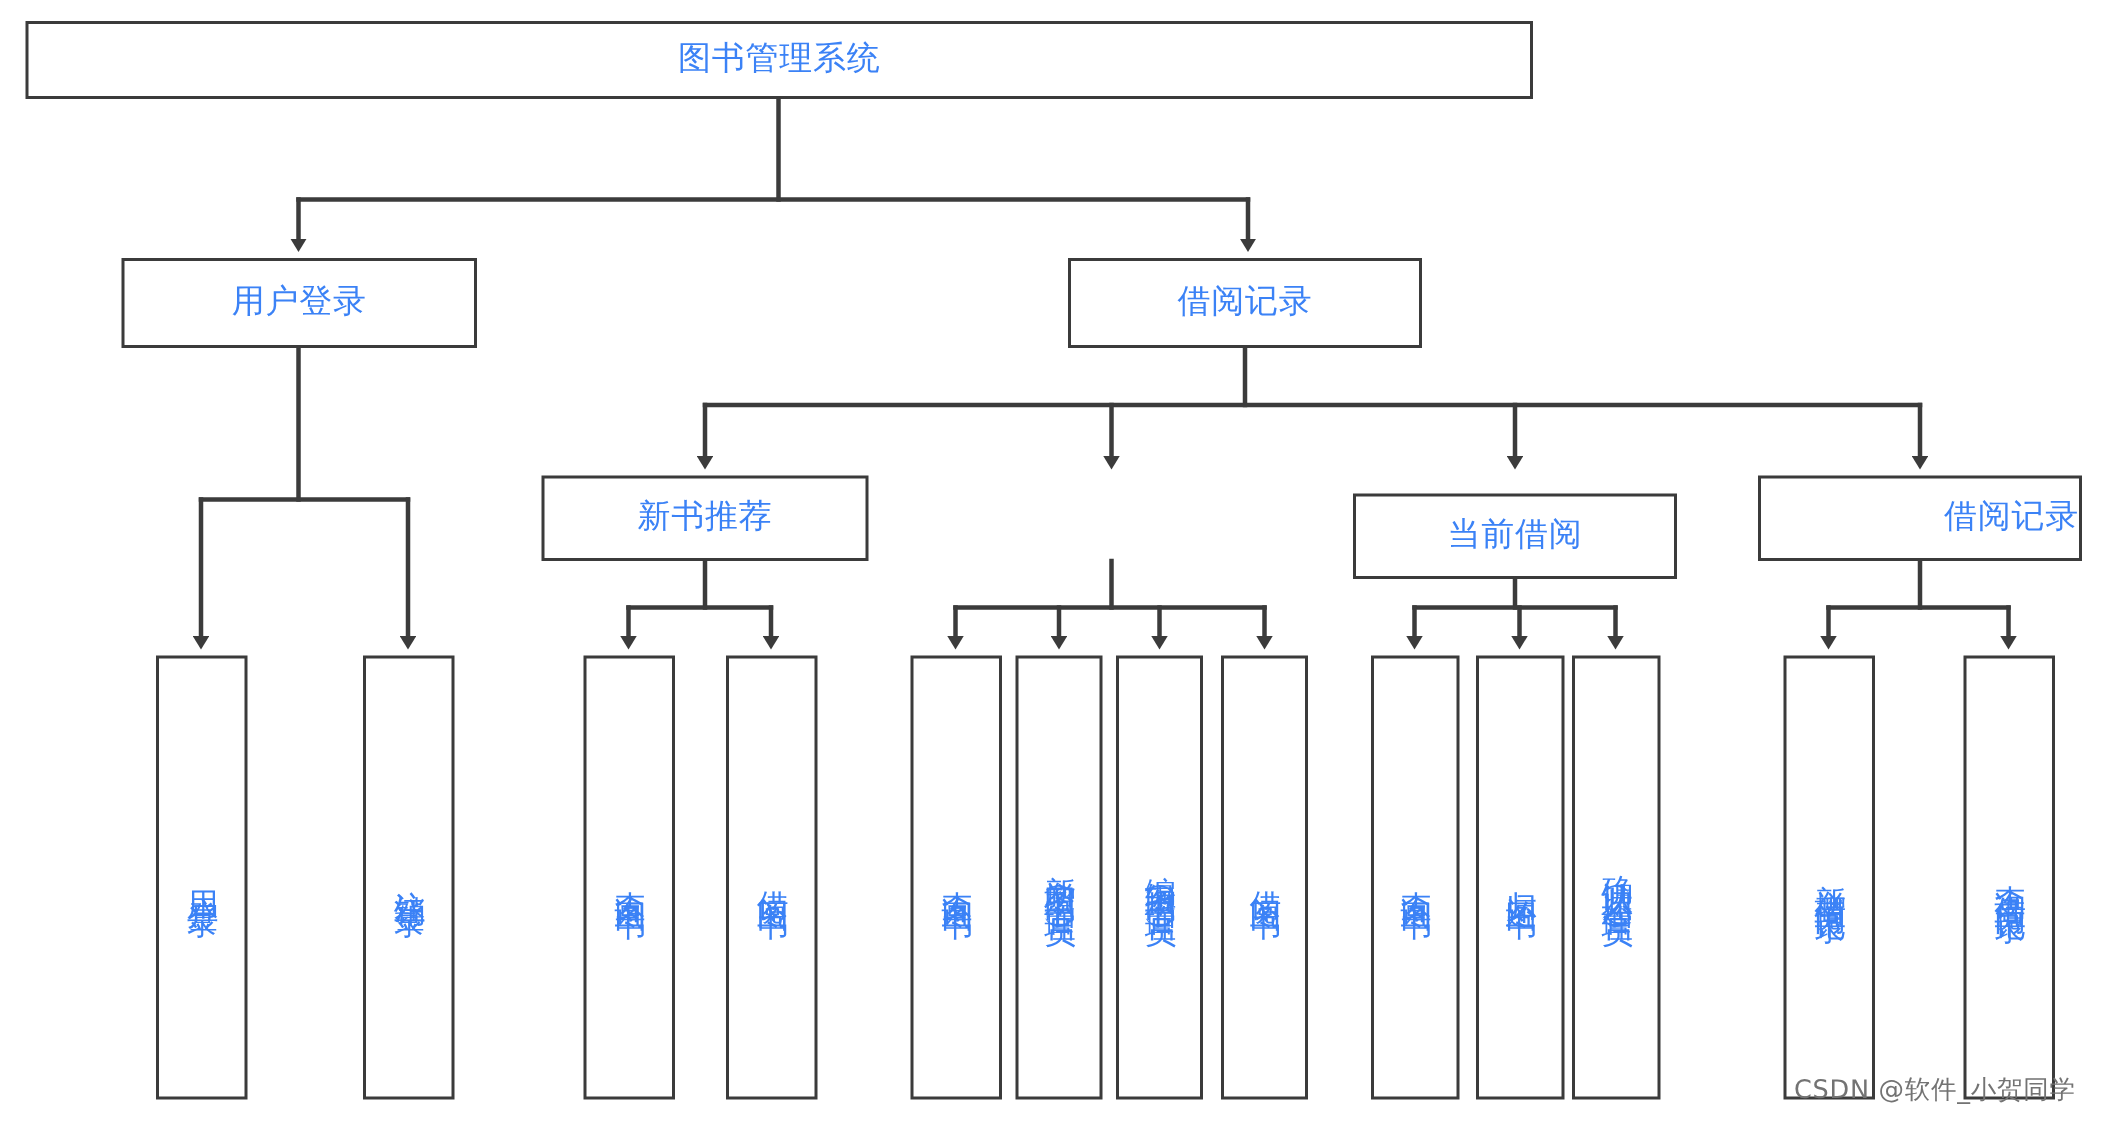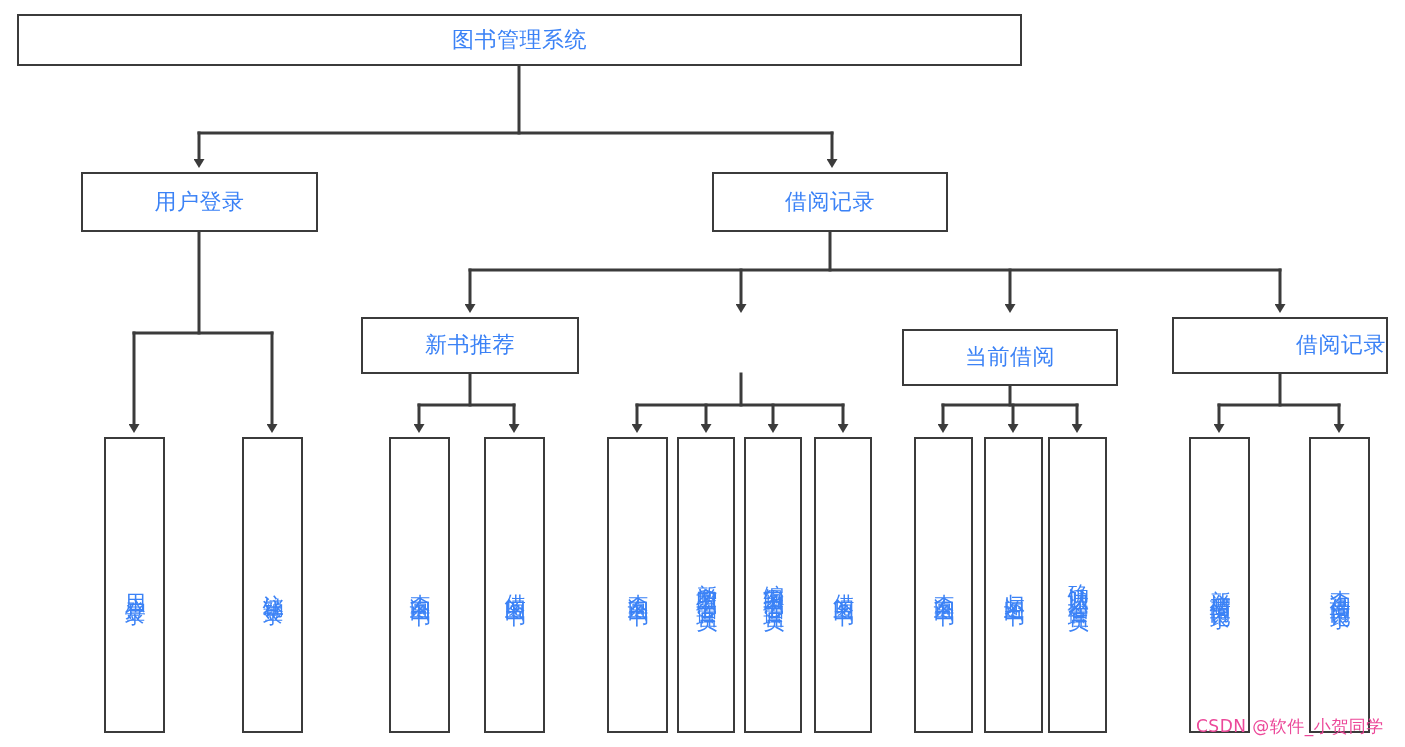--- a/index.html
+++ b/index.html
@@ -52,21 +52,21 @@
   .node.vertical .label {
     writing-mode: vertical-rl;
     text-orientation: upright;
     font-size: 21px;
     line-height: 1.3;
     letter-spacing: 4px;
     white-space: nowrap;
   }
   .watermark {
     position: absolute;
-    color: #ec4899;
+    color: #737373;
     font-size: 17px;
     white-space: nowrap;
     letter-spacing: 0.5px;
     pointer-events: none;
   }
 </style>
 </head>
 <body>
 
 <div id="canvas">

